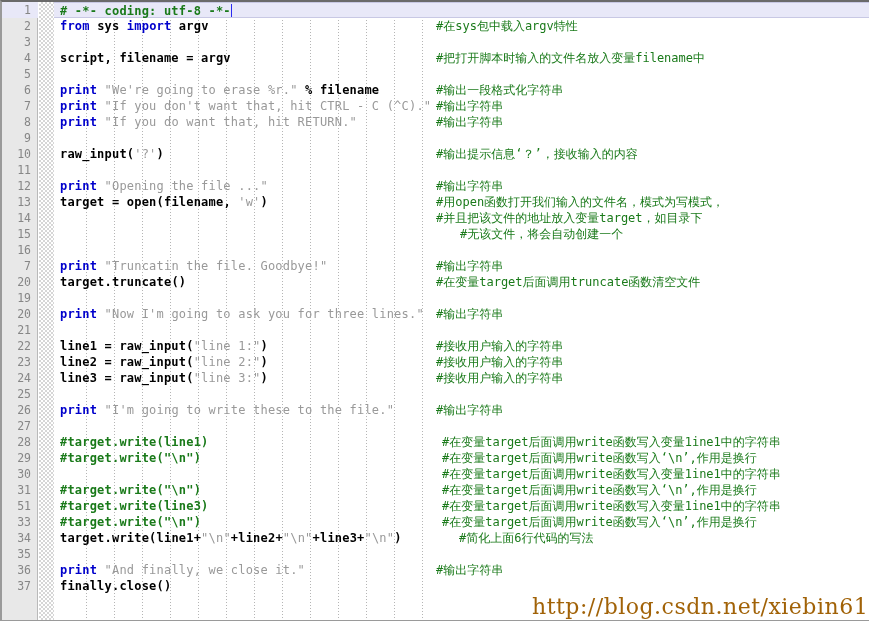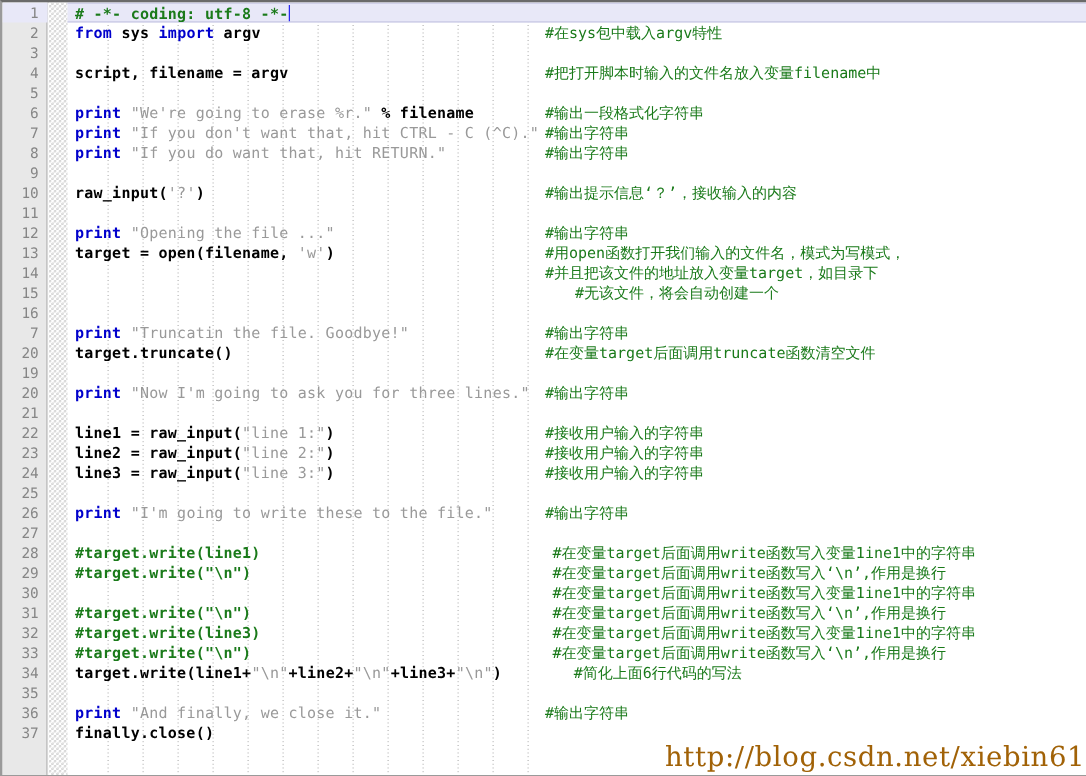--- a/index.html
+++ b/index.html
@@ -353,21 +353,21 @@
         </div>
       </div>
       <div class="row" style="top: 480px; position: absolute; left: 0px; width: 869px;">
         <div class="lineno">31</div>
         <div class="code-area">
           <span class="code"><span class="cmt">#target.write("\n")</span></span>
           <span class="cmt-col" style="left: 388px;">#在变量target后面调用write函数写入‘\n’,作用是换行</span>
         </div>
       </div>
       <div class="row" style="top: 496px; position: absolute; left: 0px; width: 869px;">
-        <div class="lineno">32</div>
+        <div class="lineno">51</div>
         <div class="code-area">
           <span class="code"><span class="cmt">#target.write(line3)</span></span>
           <span class="cmt-col" style="left: 388px;">#在变量target后面调用write函数写入变量1ine1中的字符串</span>
         </div>
       </div>
       <div class="row" style="top: 512px; position: absolute; left: 0px; width: 869px;">
         <div class="lineno">33</div>
         <div class="code-area">
           <span class="code"><span class="cmt">#target.write("\n")</span></span>
           <span class="cmt-col" style="left: 388px;">#在变量target后面调用write函数写入‘\n’,作用是换行</span>

